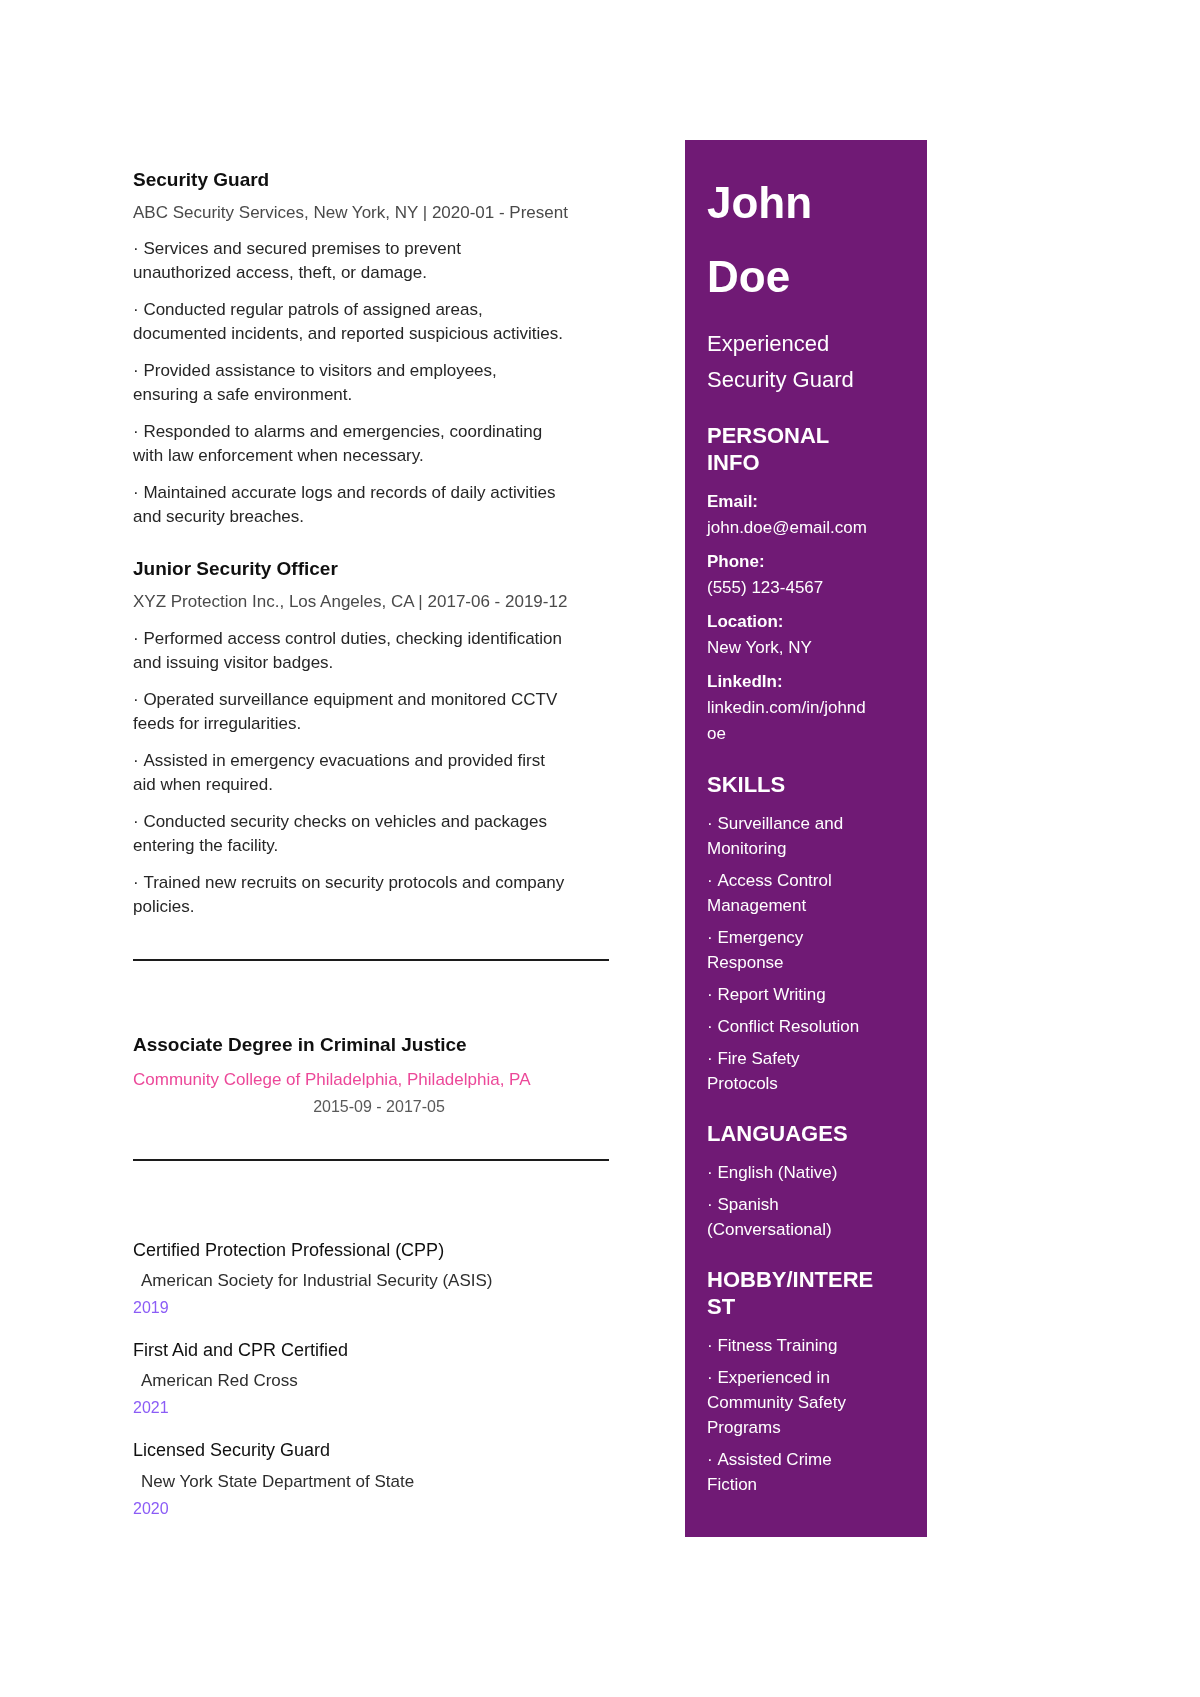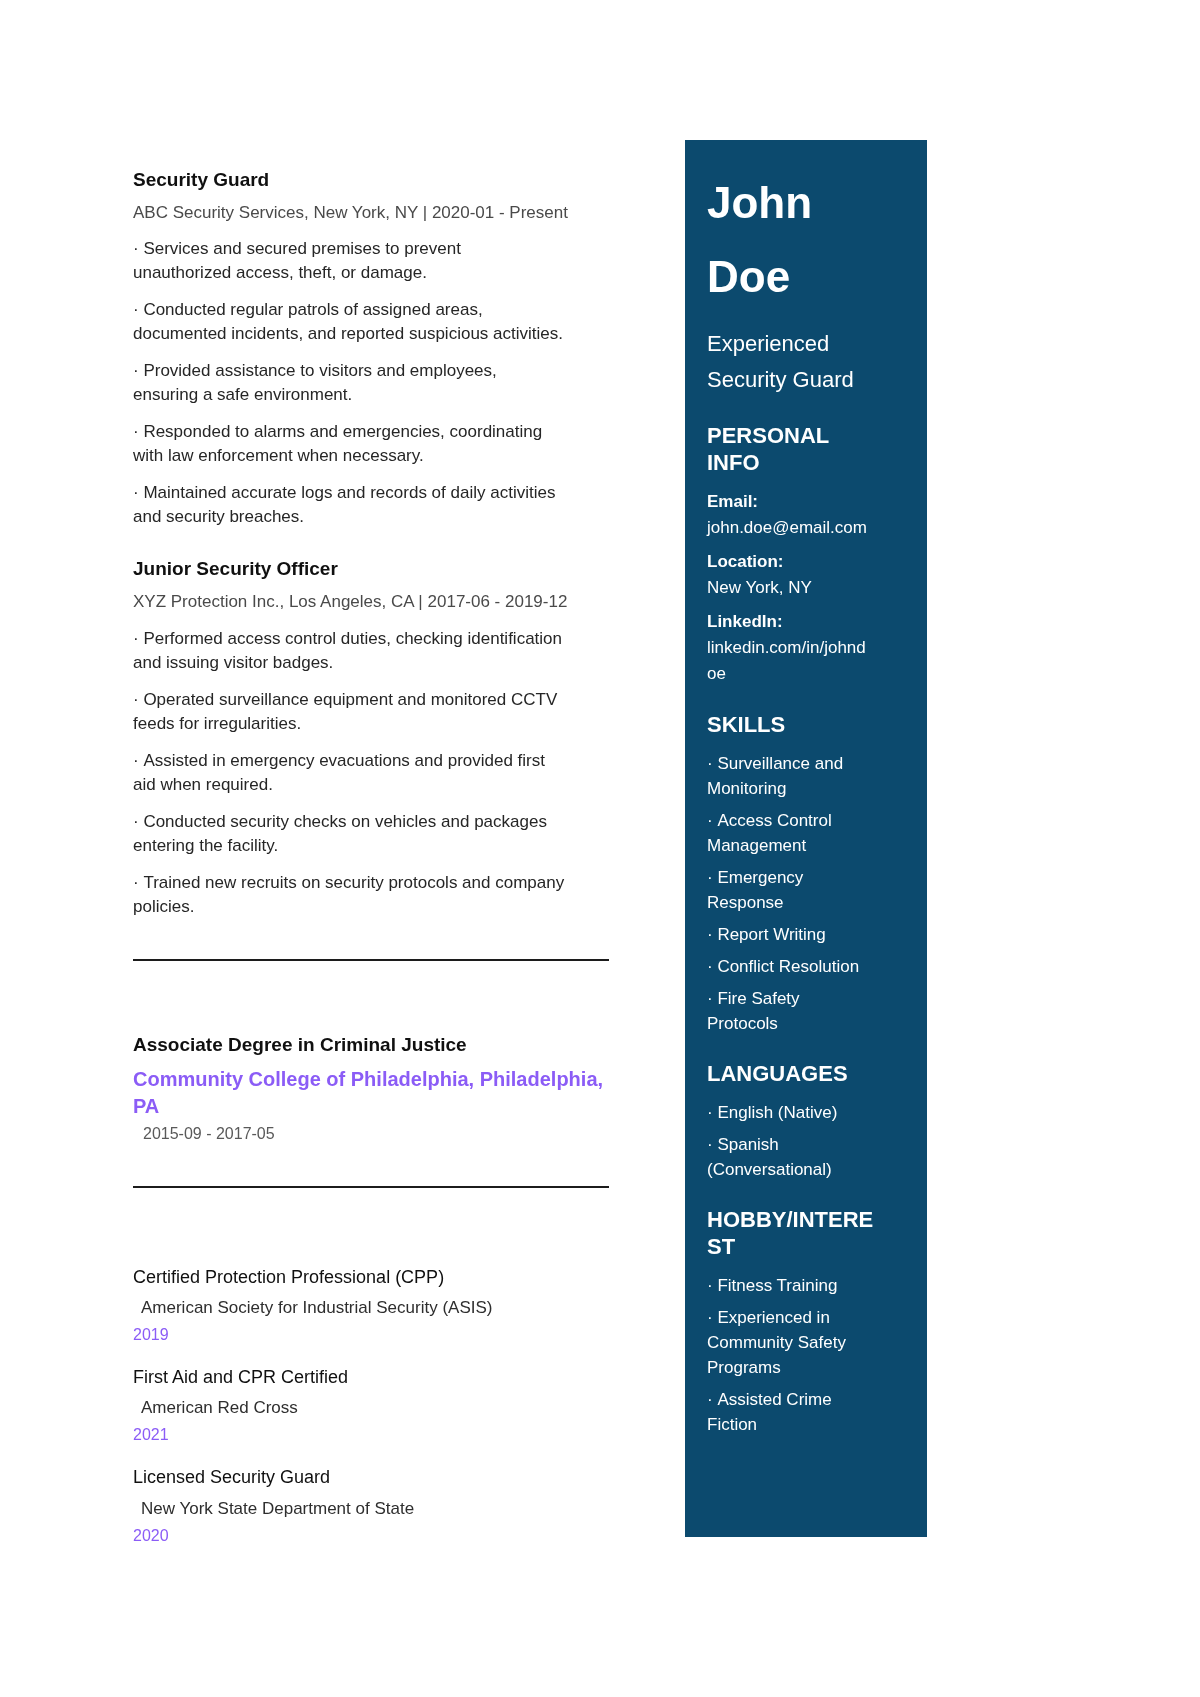--- a/index.html
+++ b/index.html
@@ -12,22 +12,22 @@
 
   
   .main-col{position:absolute;left:133px;top:168px;width:492px;color:#262626;}
   .job-title{font-size:19px;line-height:1.3;font-weight:bold;color:#101010;margin:0 0 8px;}
   .job-meta{font-size:17px;line-height:1.4;color:#4a4a4a;margin:0 0 4px;}
   .bullet{font-size:17px;line-height:24px;margin:13px 0 0;white-space:pre-line;}
   .bullet::before{content:"\00b7\00a0 ";}
   .job-2{margin-top:28px;}
   .divider{border:none;border-top:2px solid #1c1c1c;margin:40px 0 0;width:476px;}
   .edu-degree{font-size:19px;line-height:1.3;font-weight:bold;color:#101010;margin:72px 0 8px;}
-  .edu-school{font-size:20px;line-height:27px;color:#8b5cf6;margin:0 0 2px;font-weight:bold;}
-  .edu-dates{font-size:16px;line-height:24px;color:#595959;margin:0 10px 26px;}
+  .edu-school{font-size:17px;line-height:27px;color:#ec4899;margin:0 0 2px;}
+  .edu-dates{font-size:16px;line-height:24px;color:#595959;margin:0 10px 26px;text-align:center;}
   .cert{margin-top:20px;}
   .cert-first{margin-top:78px;}
   .cert-name{font-size:18px;line-height:1.3;font-weight:normal;color:#101010;margin:0 0 7px;}
   .cert-issuer{font-size:17px;line-height:24px;color:#2e2e2e;margin:0 8px 4px;}
   .cert-year{font-size:16px;line-height:22px;color:#8b5cf6;margin:0;}
 
   
   .sidebar{
     position:absolute;left:685px;top:140px;width:242px;height:1397px;
     box-sizing:border-box;padding:26px 22px 0;
@@ -102,31 +102,35 @@
       </div>
       <div class="cert">
         <h2 class="cert-name">Licensed Security Guard</h2>
         <div class="cert-issuer">New York State Department of State</div>
         <div class="cert-year">2020</div>
       </div>
     </section>
 
   </div>
 
-  <aside class="sidebar" style="background: #0c4a6e; color: rgb(255, 255, 255);">
+  <aside class="sidebar" style="background: #701a75; color: rgb(255, 255, 255);">
     <h1 class="name">John
 Doe</h1>
     <div class="tagline">Experienced
 Security Guard</div>
 
     <h3 class="side-heading">PERSONAL
 INFO</h3>
     <div class="pi-field">
       <div class="pi-label">Email:</div>
       <div class="pi-value">john.doe@email.com</div>
+    </div>
+    <div class="pi-field">
+      <div class="pi-label">Phone:</div>
+      <div class="pi-value">(555) 123-4567</div>
     </div>
     <div class="pi-field">
       <div class="pi-label">Location:</div>
       <div class="pi-value">New York, NY</div>
     </div>
     <div class="pi-field">
       <div class="pi-label">LinkedIn:</div>
       <div class="pi-value">linkedin.com/in/johnd
 oe</div>
     </div>

